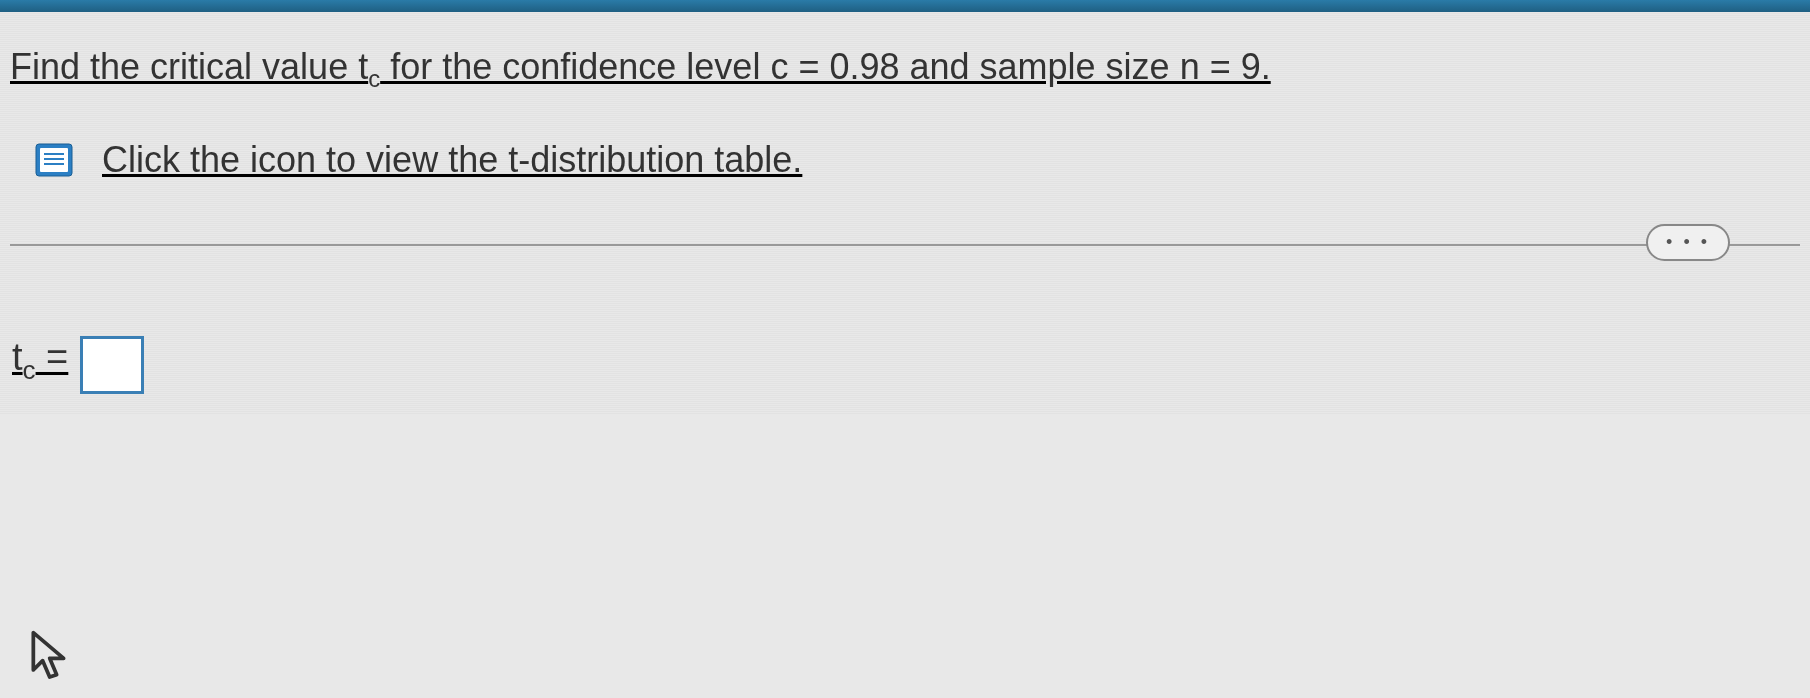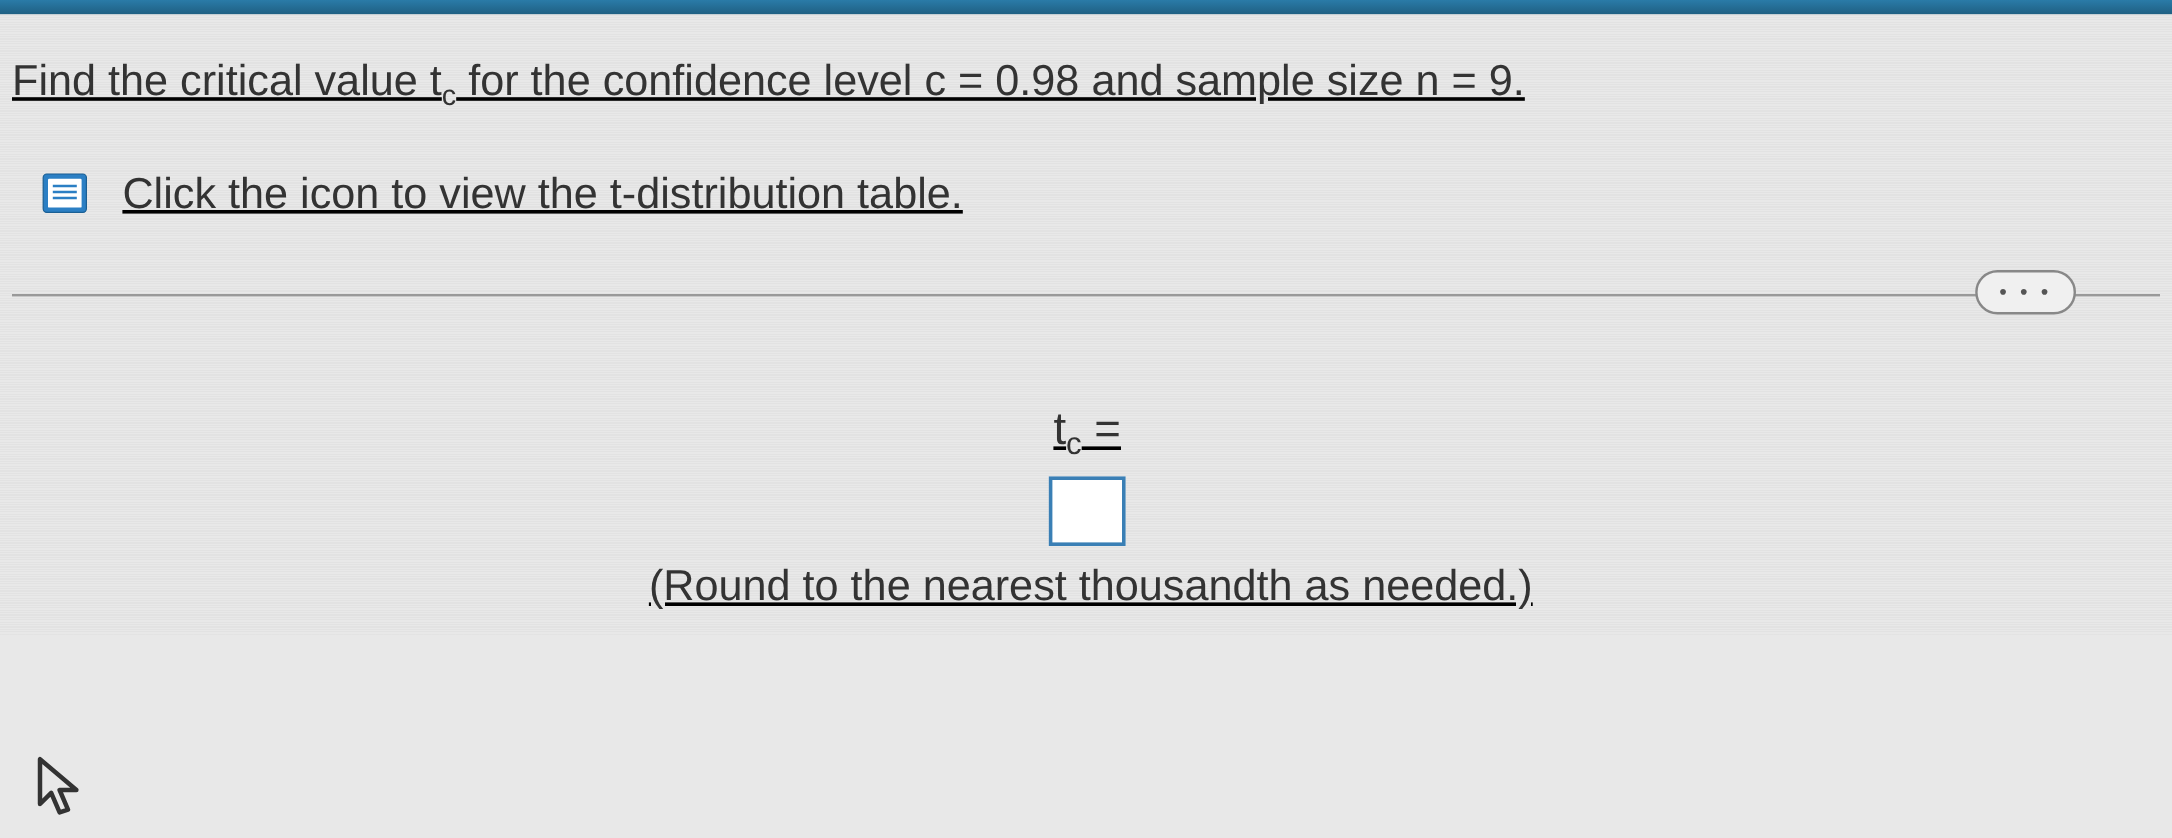--- a/index.html
+++ b/index.html
@@ -74,24 +74,22 @@
       border: 2px solid #888;
       border-radius: 20px;
       padding: 6px 18px;
       font-size: 18px;
       color: #555;
       letter-spacing: 3px;
       cursor: pointer;
     }
     .answer-row {
       display: flex;
-      align-items: center;
       gap: 12px;
       margin-left: 2px;
-      flex-direction: column;
     }
     .answer-label {
       font-size: 38px;
       color: #333;
     }
     .answer-label sub {
       font-size: 26px;
       vertical-align: sub;
     }
     .answer-input {
@@ -142,21 +140,20 @@
 
   <div class="divider-row">
     <div class="ellipsis-badge">• • •</div>
   </div>
 
   <div class="answer-row">
     <span class="answer-label">
       <span>t</span><sub>c</sub><span> =</span>
     </span>
     <input type="text" class="answer-input" value="" style="">
-    <span class="hint-text">(Round to the nearest thousandth as needed.)</span>
   </div>
 
 </div>
 
 <div class="cursor-icon">
   <svg width="56" height="56" viewBox="0 0 24 24">
     <path d="M4 2 L4 18 L8 14 L11 21 L14 20 L11 13 L17 13 Z" fill="none" stroke="#333" stroke-width="1.6" stroke-linejoin="round"></path>
   </svg>
 </div>
 

